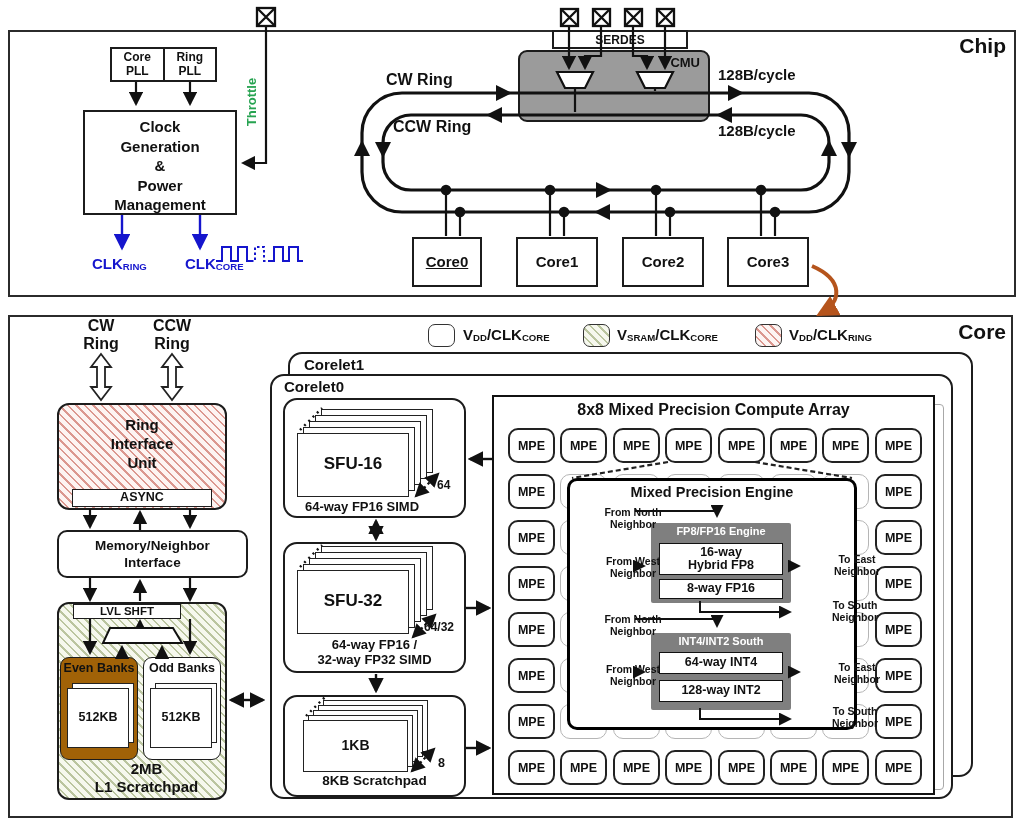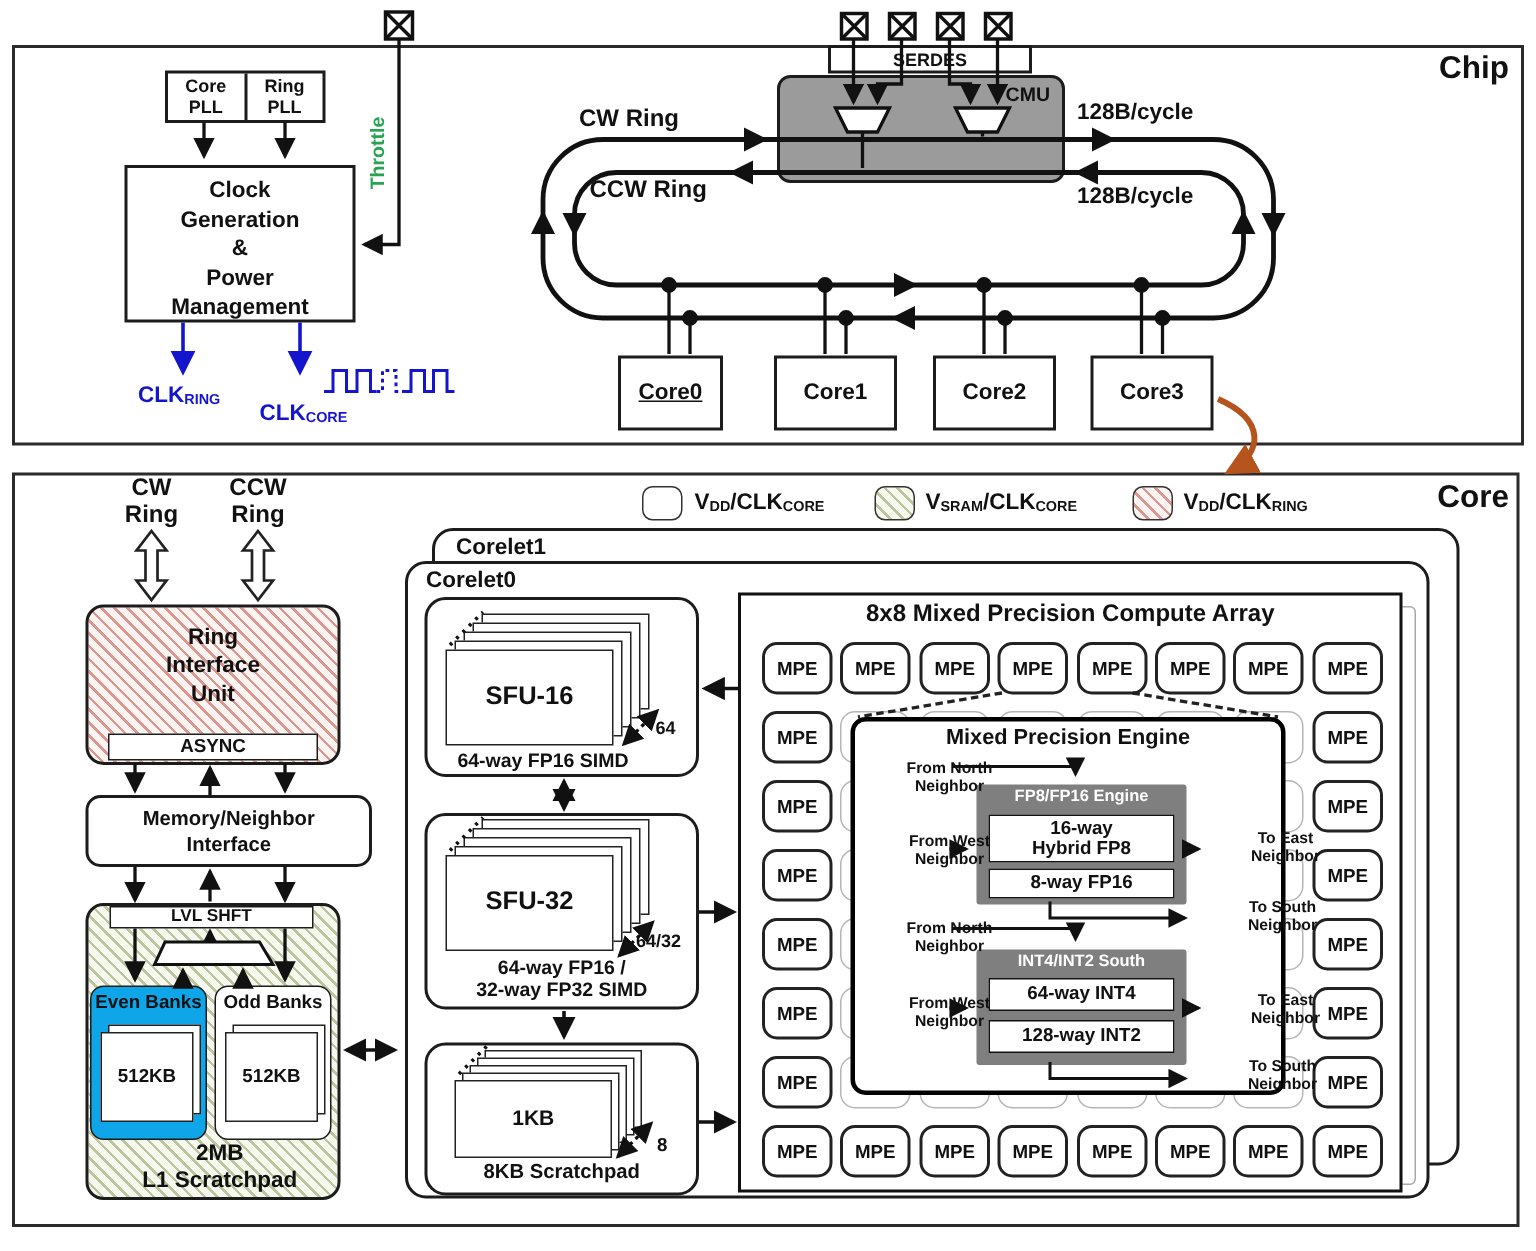--- a/index.html
+++ b/index.html
@@ -46,21 +46,21 @@
 
   <div class="abs box lbl pre ctr" style="left:83px;top:110px;width:154px;height:105px;font-size:15px;line-height:1.3;padding-top:5px;">Clock
 Generation
 &amp;
 Power
 Management</div>
 
   <div class="abs lbl ctr" style="left:212px;top:94px;width:80px;height:16px;font-size:13px;color:var(--green);transform:rotate(-90deg);">Throttle</div>
 
   <div class="abs lbl" style="left:92px;top:255px;width:72px;font-size:15px;color:var(--blue);"><span>CLK</span><span class="sub">RING</span></div>
-  <div class="abs lbl" style="left:173px;top:255px;width:72px;font-size:15px;color:var(--blue);margin-top:12px;"><span>CLK</span><span class="sub">CORE</span></div>
+  <div class="abs lbl" style="left:185px;top:255px;width:72px;font-size:15px;color:var(--blue);"><span>CLK</span><span class="sub">CORE</span></div>
 
   <div class="abs" style="left:518px;top:50px;width:192px;height:72px;background:var(--cmu-gray);border:2px solid #1c1c1c;border-radius:9px;">
     <div class="abs lbl" style="right:8px;top:3px;font-size:13px;">CMU</div>
   </div>
   <div class="abs lbl ctr" style="left:552px;top:30px;width:136px;height:19px;border:2px solid #1c1c1c;background:#fff;font-size:12px;line-height:16px;">SERDES</div>
 
   <div class="abs lbl" style="left:386px;top:71px;font-size:16px;">CW Ring</div>
   <div class="abs lbl" style="left:393px;top:118px;font-size:16px;">CCW Ring</div>
   <div class="abs lbl" style="left:718px;top:66px;font-size:15px;">128B/cycle</div>
   <div class="abs lbl" style="left:718px;top:122px;font-size:15px;">128B/cycle</div>
@@ -87,23 +87,23 @@
 
   <div class="abs rbox hatch-red lbl pre ctr" style="left:57px;top:403px;width:170px;height:107px;font-size:15px;line-height:1.25;padding-top:11px;">Ring
 Interface
 Unit</div>
   <div class="abs lbl ctr" style="left:72px;top:489px;width:140px;height:18px;border:1.8px solid #1c1c1c;background:#fff;font-size:12.5px;line-height:15px;">ASYNC</div>
 
   <div class="abs rbox lbl pre ctr" style="left:57px;top:530px;width:191px;height:48px;border-radius:10px;font-size:13.5px;line-height:1.25;padding-top:6px;">Memory/Neighbor
 Interface</div>
 
   <div class="abs rbox hatch-green" style="left:57px;top:602px;width:170px;height:198px;"></div>
-  <div class="abs lbl ctr" style="left:73px;top:604px;width:136px;height:15px;border:1.6px solid #1c1c1c;background:#fff;font-size:11.5px;line-height:12px;">LVL SHFT</div>
-
-  <div class="abs" style="left:60px;top:657px;width:78px;height:103px;border:1.8px solid #1c1c1c;border-radius:9px;background:#0ea5e9;">
+  <div class="abs lbl ctr" style="left:73px;top:604px;width:108px;height:15px;border:1.6px solid #1c1c1c;background:#fff;font-size:11.5px;line-height:12px;">LVL SHFT</div>
+
+  <div class="abs" style="left:60px;top:657px;width:78px;height:103px;border:1.8px solid #1c1c1c;border-radius:9px;background:#a16207;">
     <div class="lbl ctr" style="font-size:12.5px;margin-top:3px;">Even Banks</div>
     <div class="sheet" style="left:11px;top:25px;width:62px;height:60px;"></div>
     <div class="sheet lbl ctr" style="left:6px;top:30px;width:62px;height:60px;font-size:12.5px;line-height:57px;">512KB</div>
   </div>
   <div class="abs" style="left:143px;top:657px;width:78px;height:103px;border:1.8px solid #1c1c1c;border-radius:9px;background:#fff;">
     <div class="lbl ctr" style="font-size:12.5px;margin-top:3px;">Odd Banks</div>
     <div class="sheet" style="left:11px;top:25px;width:62px;height:60px;"></div>
     <div class="sheet lbl ctr" style="left:6px;top:30px;width:62px;height:60px;font-size:12.5px;line-height:57px;">512KB</div>
   </div>
   <div class="abs lbl pre ctr" style="left:57px;top:760px;width:179px;font-size:15px;line-height:1.2;">2MB

